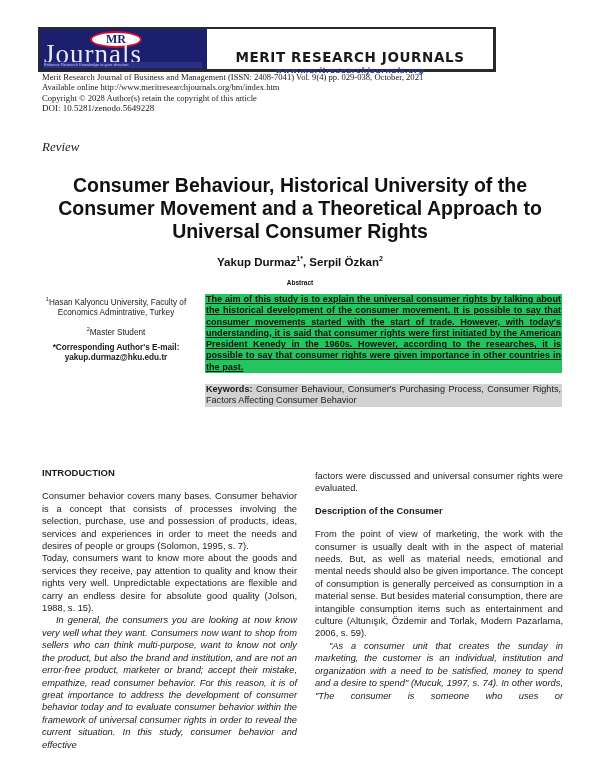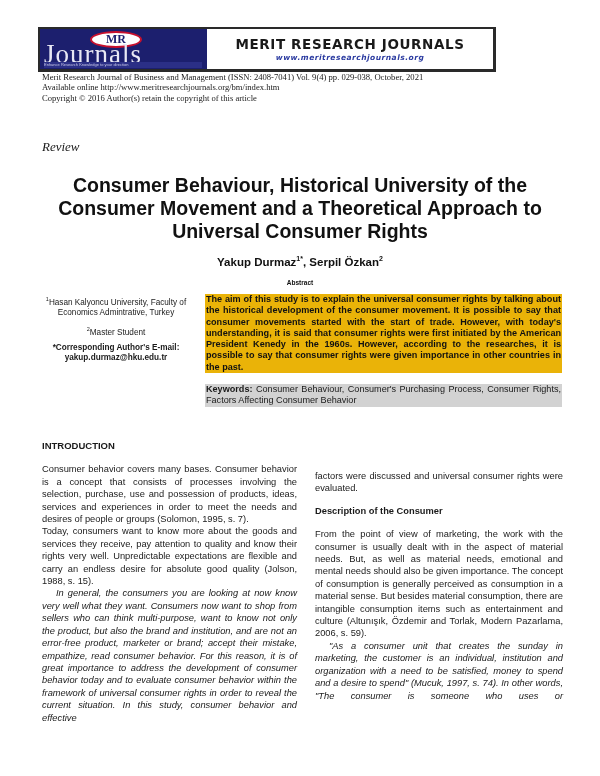--- a/index.html
+++ b/index.html
@@ -3,47 +3,47 @@
 <meta charset="utf-8">
 <style>
   html, body { margin: 0; padding: 0; background: #ffffff; }
   body { width: 600px; height: 776px; position: relative; overflow: hidden; font-family: "Liberation Sans", sans-serif; color: #1a1a1a; }
 
   .banner { position: absolute; left: 38px; top: 27px; width: 458px; height: 45px; border: 2px solid #2a2a2a; border-right-width: 3px; border-bottom-width: 3px; box-sizing: border-box; display: flex; background: #fff; }
   .banner-logo { width: 167px; height: 100%; background: #1c1f6e; position: relative; overflow: hidden; }
   .logo-oval { position: absolute; left: 50px; top: 2px; width: 52px; height: 17px; border-radius: 50%; background: #ffffff; border: 2px solid #c8102e; box-sizing: border-box; text-align: center; font-family: "Liberation Serif", serif; font-weight: bold; font-size: 12px; line-height: 13px; color: #1c1f6e; }
   .logo-word { position: absolute; left: 4px; top: 12px; font-family: Liberation Serif, serif; font-size: 27px; letter-spacing: 1px; color: #e8e8f4; line-height: 27px; }
   .logo-tag { position: absolute; left: 4px; bottom: 1px; width: 158px; height: 6px; background: #2b2f86; font-size: 4px; color: #c8c8e8; line-height: 6px; white-space: nowrap; overflow: hidden; }
-  .banner-text { flex: 1; text-align: center; padding-top: 7px; }
+  .banner-text { flex: 1; text-align: center; padding-top: 20px; }
   .banner-title { font-family: "DejaVu Sans", sans-serif; font-weight: bold; font-size: 13.5px; letter-spacing: 0.6px; color: #1a1a1a; line-height: 16px; }
   .banner-url { font-family: "DejaVu Sans", sans-serif; font-weight: bold; font-style: italic; font-size: 7.5px; color: #2a3aa0; letter-spacing: 0.5px; line-height: 11px; }
 
   .meta { position: absolute; left: 42px; top: 72px; font-family: "Liberation Serif", serif; font-size: 8.6px; line-height: 10.3px; color: #1a1a1a; }
   .meta div { white-space: nowrap; }
   .meta .doi { font-size: 9px; }
 
   .review { position: absolute; left: 42px; top: 139px; font-family: "Liberation Serif", serif; font-style: italic; font-size: 13px; color: #1a1a1a; }
 
   .title { position: absolute; left: 40px; width: 520px; top: 174px; text-align: center; font-weight: bold; font-size: 19.5px; line-height: 23px; color: #111; }
   .authors { position: absolute; left: 0; width: 600px; top: 255px; text-align: center; font-weight: bold; font-size: 11.5px; color: #111; }
   .authors sup { font-size: 7px; }
   .abstract-label { position: absolute; left: 0; width: 600px; top: 279px; text-align: center; font-weight: bold; font-size: 6.5px; color: #111; }
 
   .affil { position: absolute; left: 36px; width: 160px; top: 294px; text-align: center; font-size: 8.2px; line-height: 10px; color: #1a1a1a; }
   .affil p { margin: 0 0 6px 0; }
   .affil sup { font-size: 5.5px; }
   .affil .corr { font-weight: bold; }
 
   .abs-box { position: absolute; left: 205px; width: 357px; top: 294px; }
-  .abs-text { background: #eab308; font-weight: bold; font-size: 9.1px; line-height: 11.3px; text-align: justify; color: #111; padding: 0 1px; }
+  .abs-text { background: #22c55e; font-weight: bold; font-size: 9.1px; line-height: 11.3px; text-align: justify; color: #111; padding: 0 1px; text-decoration: underline; }
   .kw { margin-top: 11px; background: #d2d2d2; font-size: 9.1px; line-height: 11.3px; text-align: justify; color: #1a1a1a; padding: 0 1px; }
   .kw b { font-weight: bold; }
 
   .col { position: absolute; font-size: 9.3px; line-height: 12.4px; text-align: justify; color: #1a1a1a; }
-  .col-left { left: 42px; width: 255px; top: 440px; }
+  .col-left { left: 42px; width: 255px; top: 467px; }
   .col-right { left: 315px; width: 248px; top: 470px; }
   .col h2 { margin: 0 0 11px 0; font-size: 9.5px; font-weight: bold; }
   .col h3 { margin: 0; font-size: 9.3px; font-weight: bold; }
   .col p { margin: 0; }
   .col p.indent { text-indent: 14px; }
   .col p.last { text-align-last: justify; font-style: italic; }
 </style>
 </head>
 <body>
 
@@ -55,21 +55,22 @@
   </div>
   <div class="banner-text">
     <div class="banner-title">MERIT RESEARCH JOURNALS</div>
     <div class="banner-url">www.meritresearchjournals.org</div>
   </div>
 </div>
 
 <div class="meta">
   <div>Merit Research Journal of Business and Management (ISSN: 2408-7041) Vol. 9(4) pp. 029-038, October, 2021</div>
   <div>Available online http://www.meritresearchjournals.org/bm/index.htm</div>
-  <div>Copyright © 2016 Author(s) retain the copyright of this article</div>
+  <div>Copyright © 2028 Author(s) retain the copyright of this article</div>
+  <div class="doi">DOI: 10.5281/zenodo.5649228</div>
 </div>
 
 <div class="review">Review</div>
 
 <div class="title">
   <div>Consumer Behaviour, Historical University of the</div>
   <div>Consumer Movement and a Theoretical Approach to</div>
   <div>Universal Consumer Rights</div>
 </div>
 

